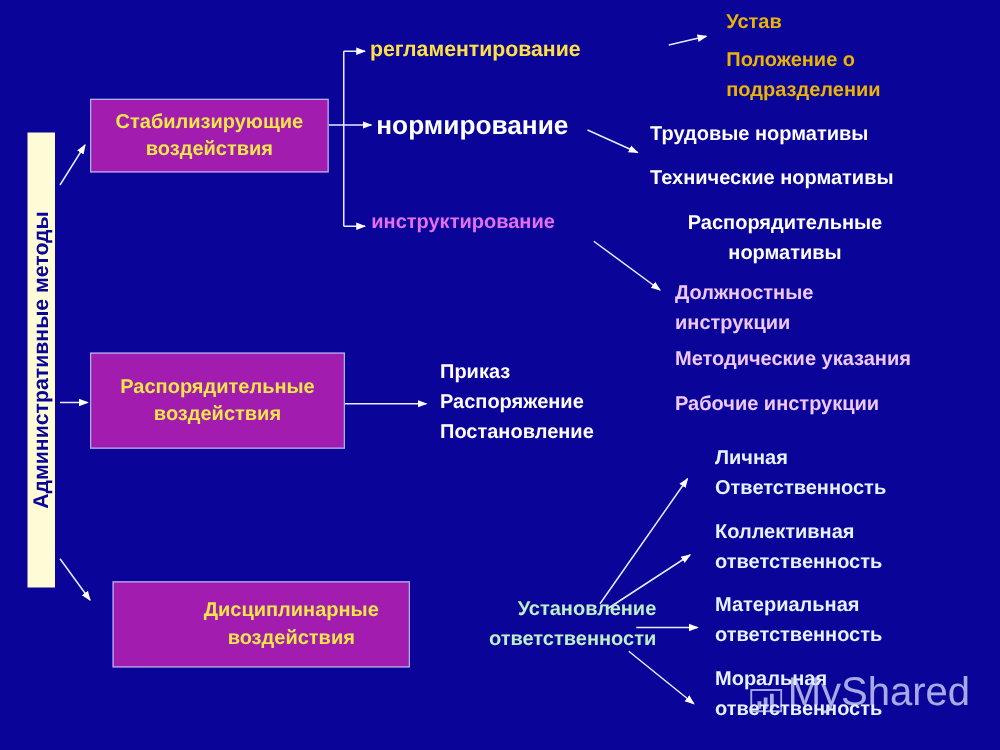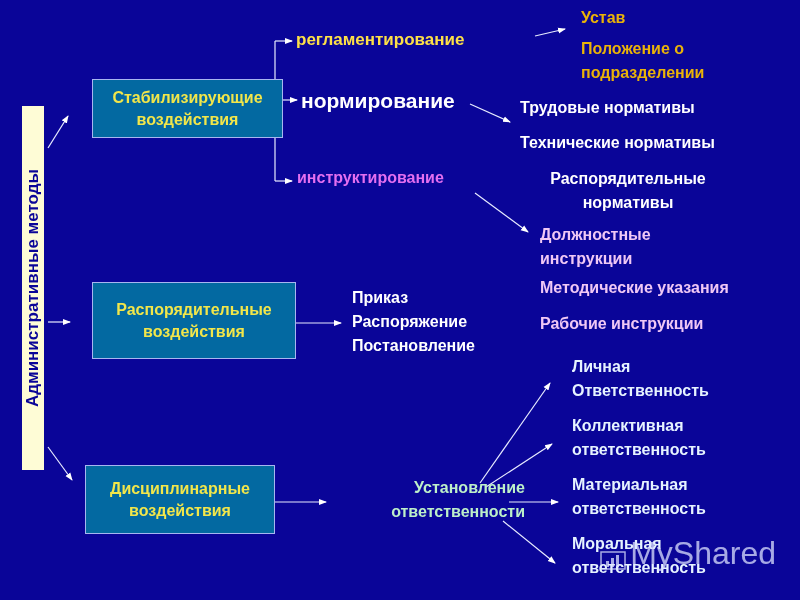--- a/index.html
+++ b/index.html
@@ -14,25 +14,24 @@
     .vbar {
       left: 22px; top: 106px; width: 22px; height: 364px;
       background: #fefcd6;
     }
     .vbar span {
       position: absolute; left: 50%; top: 50%;
       transform: translate(-50%, -50%) rotate(-90deg);
       white-space: nowrap; color: #0a0598; font-size: 17px;
     }
     .box {
-      background: #0369a1; border: 1px solid #a8b6f0;
+      background: #a21caf; border: 1px solid #a8b6f0;
       color: #f2e64a; font-size: 16px; text-align: center;
       display: flex; align-items: center; justify-content: center;
       line-height: 22px;
-      margin-left: 20px;
     }
     .txt { font-size: 16px; line-height: 24px; white-space: nowrap; }
     .white { color: #ffffff; }
     .pink { color: #eab308; }
     .lav { color: #f0c8f5; }
     .red { color: #fde047; }
     .magenta { color: #e46ff0; }
     .mint { color: #bdf0c9; }
     .pale { color: #e6f3ff; }
     svg.lines { position: absolute; left: 0; top: 0; }
@@ -87,21 +86,21 @@
     <div>Стабилизирующие</div>
     <div>воздействия</div>
   </div>
 </div>
 <div class="abs box" style="left:72px; top:282px; width:202px; height:75px;">
   <div>
     <div>Распорядительные</div>
     <div>воздействия</div>
   </div>
 </div>
-<div class="abs box" style="left:65px; top:465px; width:188px; height:67px;">
+<div class="abs box" style="left:90px; top:465px; width:188px; height:67px;padding-left:48px;">
   <div>
     <div>Дисциплинарные</div>
     <div>воздействия</div>
   </div>
 </div>
 
 <div class="abs txt red" style="left:296px; top:28px; font-size:17px;">регламентирование</div>
 <div class="abs txt white" style="left:301px; top:89px; font-size:21px;">нормирование</div>
 <div class="abs txt magenta" style="left:297px; top:166px;">инструктирование</div>
 

